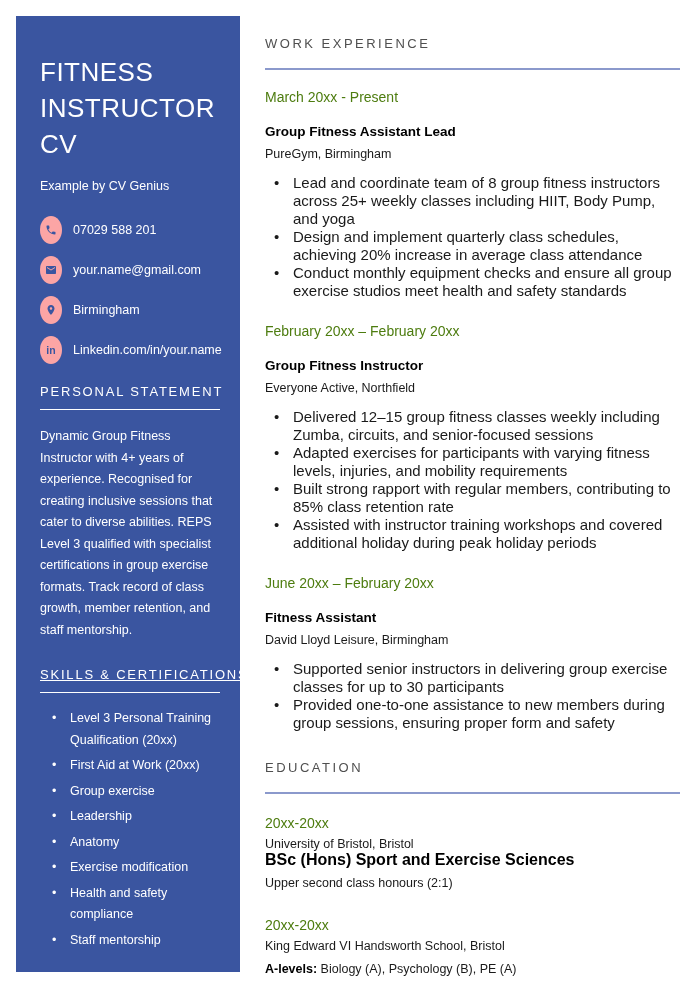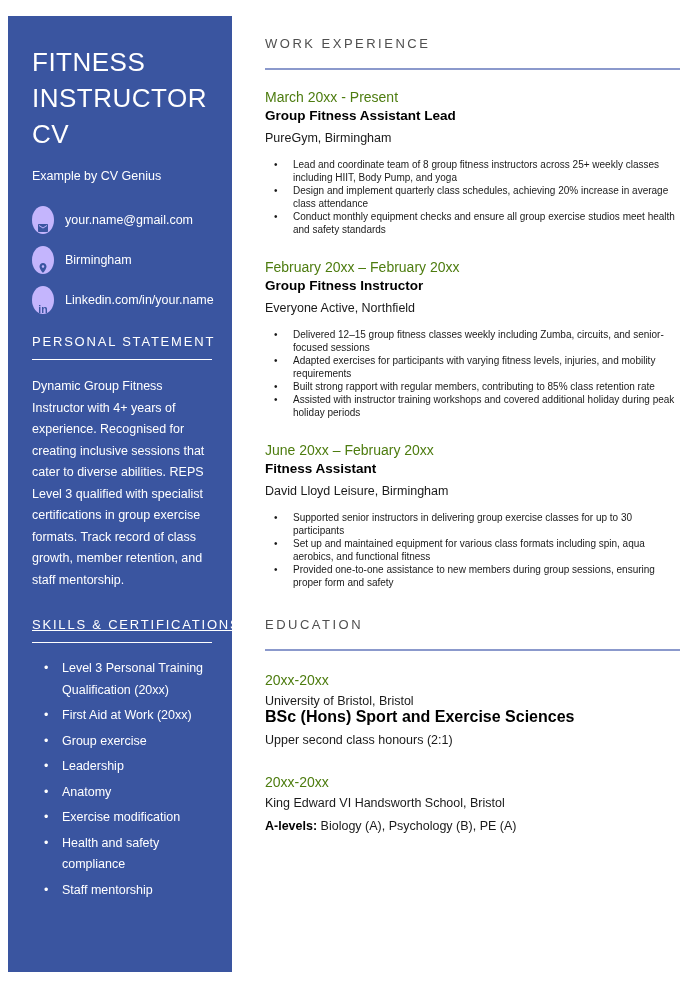--- a/index.html
+++ b/index.html
@@ -7,39 +7,39 @@
   body {
     width: 700px; height: 990px;
     background: #ffffff;
     font-family: "Liberation Sans", sans-serif;
     color: #1a1a1a;
   }
   .page { position: relative; width: 700px; height: 990px; background: #fff; overflow: hidden; }
 
   
   .sidebar {
-    position: absolute; left: 8px; top: 16px;
+    position: absolute; left: 16px; top: 16px;
     width: 224px; height: 956px;
     background: #3a55a0;
     color: #ffffff;
-    padding: 28px 20px 0 24px;
+    padding: 38px 20px 0 24px;
   }
   .cv-title {
     margin: 0;
     font-size: 26px; font-weight: 400;
     line-height: 36px; letter-spacing: 0.5px;
   }
   .cv-subtitle { margin-top: 17px; font-size: 12.5px; line-height: 15px; }
 
   .contact-list { margin-top: 25px; }
   .contact-row { display: flex; align-items: center; margin-bottom: 18px; height: 22px; }
   .icon-circle {
     flex: 0 0 22px; width: 22px; height: 28px; border-radius: 50%;
-    background: #c4b5fd; color: #3a55a0;
-    display: flex; align-items: flex-end; justify-content: center;
+    background: #fca5a5; color: #3a55a0;
+    display: flex; align-items: center; justify-content: center;
     margin-right: 11px;
   }
   .icon-circle svg { width: 12px; height: 12px; fill: #3a55a0; }
   .icon-circle .in-glyph { font-size: 10.5px; font-weight: 700; line-height: 1; }
   .contact-text { font-size: 12.5px; }
 
   .side-heading {
     font-size: 13px; font-weight: 400; letter-spacing: 1.8px;
     white-space: nowrap;
     padding-bottom: 10px; border-bottom: 1.5px solid #ffffff;
@@ -60,46 +60,54 @@
   .section-heading {
     margin: 6px 0 0; font-size: 13px; font-weight: 400;
     letter-spacing: 2.5px; color: #4f4f4f;
     padding-bottom: 17px; border-bottom: 2px solid #8b99cc;
   }
   .edu-heading { margin-top: 28px; }
 
   .job { margin-top: 20px; }
   .job + .job { margin-top: 24px; }
   .dates { font-size: 14px; line-height: 14px; color: #4d7c0f; }
-  .job-title { margin-top: 4px; font-size: 13.5px; line-height: 16px; font-weight: 700; color: #000; }
+  .job-title { margin-top: 20px; font-size: 13.5px; line-height: 16px; font-weight: 700; color: #000; }
   .company { margin-top: 7px; font-size: 12.5px; line-height: 15px; }
   .bullets { list-style: none; margin: 12px 0 0; padding: 0; }
   .bullets li {
     position: relative; padding-left: 28px;
-    font-size: 10px; line-height: 13px;
+    font-size: 15px; line-height: 18px;
   }
   .bullets li::before { content: "•"; position: absolute; left: 9px; }
 
   .edu { margin-top: 22px; }
   .edu + .edu { margin-top: 27px; }
   .edu .institution { margin-top: 7px; font-size: 12.5px; line-height: 15px; }
   .edu .degree { font-size: 16px; line-height: 16px; font-weight: 700; color: #000; }
   .edu .detail { margin-top: 8px; font-size: 12.5px; line-height: 15px; }
   .edu .detail strong { font-weight: 700; color: #000; }
 </style>
 </head>
 <body>
 
 <div class="page">
 
   <aside class="sidebar">
     <h1 class="cv-title">FITNESS INSTRUCTOR CV</h1>
     <div class="cv-subtitle">Example by CV Genius</div>
 
     <div class="contact-list">
+      <div class="contact-row">
+        <span class="icon-circle">
+          <svg viewBox="0 0 24 24">
+              <path d="M6.62 10.79c1.44 2.83 3.76 5.14 6.59 6.59l2.2-2.2c.27-.27.67-.36 1.02-.24 1.12.37 2.33.57 3.57.57.55 0 1 .45 1 1V20c0 .55-.45 1-1 1-9.39 0-17-7.61-17-17 0-.55.45-1 1-1h3.5c.55 0 1 .45 1 1 0 1.25.2 2.45.57 3.57.11.35.03.74-.25 1.02l-2.2 2.2z"></path>
+            </svg>
+        </span>
+        <span class="contact-text">07029 588 201</span>
+      </div>
       <div class="contact-row">
         <span class="icon-circle">
           <svg viewBox="0 0 24 24">
               <path d="M20 4H4c-1.1 0-1.99.9-1.99 2L2 18c0 1.1.9 2 2 2h16c1.1 0 2-.9 2-2V6c0-1.1-.9-2-2-2zm0 4l-8 5-8-5V6l8 5 8-5v2z"></path>
             </svg>
         </span>
         <span class="contact-text">your.name@gmail.com</span>
       </div>
       <div class="contact-row">
         <span class="icon-circle">
@@ -159,21 +167,20 @@
         <li>Assisted with instructor training workshops and covered additional holiday during peak holiday periods</li>
       </ul>
     </section>
 
     <section class="job">
       <div class="dates">June 20xx – February 20xx</div>
       <div class="job-title">Fitness Assistant</div>
       <div class="company">David Lloyd Leisure, Birmingham</div>
       <ul class="bullets">
         <li>Supported senior instructors in delivering group exercise classes for up to 30 participants</li>
-        <li>Set up and maintained equipment for various class formats including spin, aqua aerobics, and functional fitness</li>
         <li>Provided one-to-one assistance to new members during group sessions, ensuring proper form and safety</li>
       </ul>
     </section>
 
     <h2 class="section-heading edu-heading">EDUCATION</h2>
 
     <section class="edu">
       <div class="dates">20xx-20xx</div>
       <div class="institution">University of Bristol, Bristol</div>
       <div class="degree">BSc (Hons) Sport and Exercise Sciences</div>

